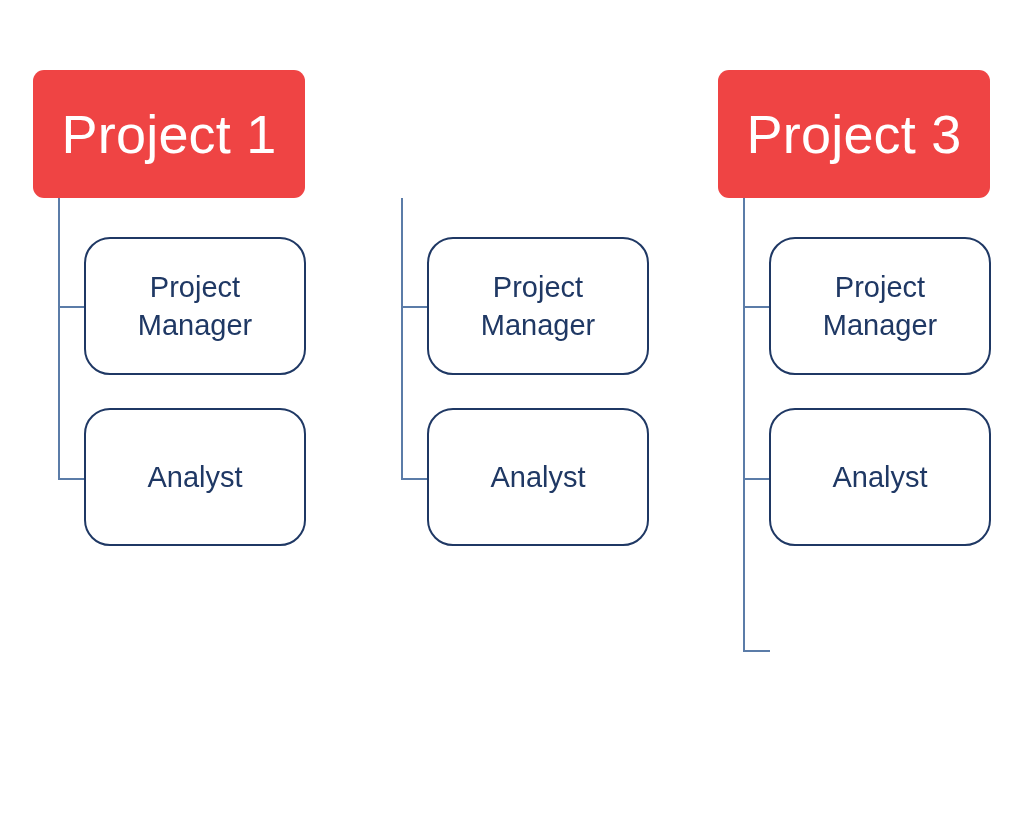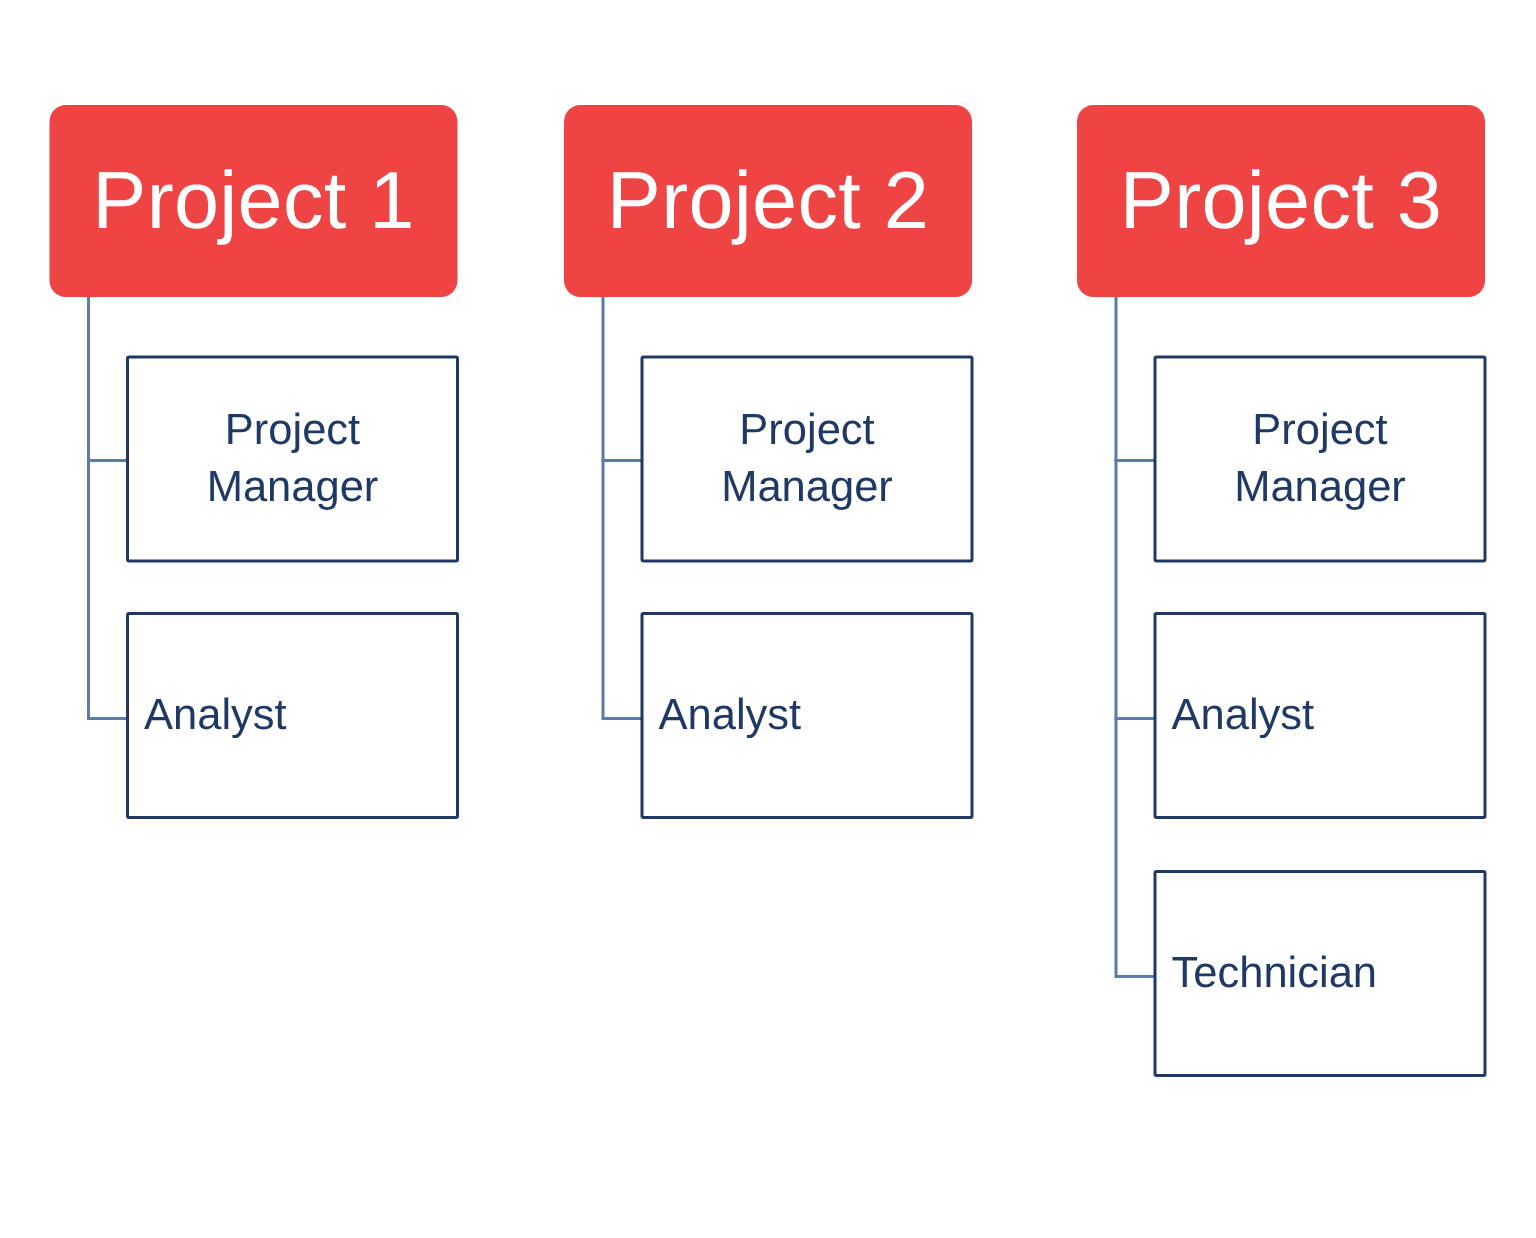--- a/index.html
+++ b/index.html
@@ -71,25 +71,25 @@
   }
 
   
   .role-box {
     position: absolute;
     left: 51px;
     width: 222px;
     height: 138px;
     background: #ffffff;
     border: 2px solid #1F3864;
-    border-radius: 2px;
+    border-radius: 26px;
     box-sizing: border-box;
     display: flex;
     align-items: center;
-    justify-content: flex-start;
+    justify-content: center;
     text-align: center;
   }
   .role-label {
     color: #1F3864;
     font-size: 29px;
     font-weight: 400;
     line-height: 1.32;
     padding: 0 10px;
   }
 </style>
@@ -116,23 +116,20 @@
       <span class="role-label">Analyst</span>
     </div>
   </div>
 
   <div class="column" id="col-1">
 
     <div class="connector-trunk" style="height:280px;"></div>
     <div class="connector-stub" style="top:306px;"></div>
     <div class="connector-stub" style="top:478px;"></div>
 
-    <div class="project-box">
-      <span class="project-label">Project 2</span>
-    </div>
 
     <div class="role-box" style="top:237px;">
       <span class="role-label">Project Manager</span>
     </div>
 
     <div class="role-box" style="top:408px;">
       <span class="role-label">Analyst</span>
     </div>
   </div>
 
@@ -148,18 +145,15 @@
     </div>
 
     <div class="role-box" style="top:237px;">
       <span class="role-label">Project Manager</span>
     </div>
 
     <div class="role-box" style="top:408px;">
       <span class="role-label">Analyst</span>
     </div>
 
-    <div class="role-box" style="top:580px;">
-      <span class="role-label">Technician</span>
-    </div>
   </div>
 
 </div>
 
 </body></html>

